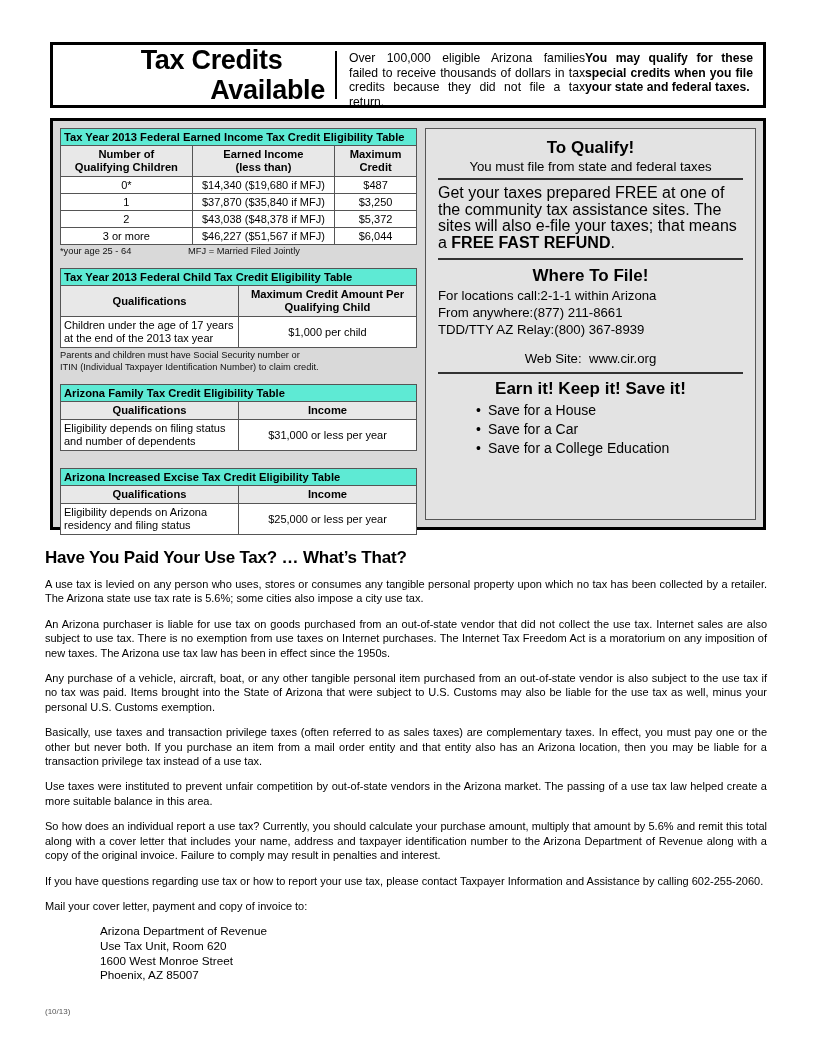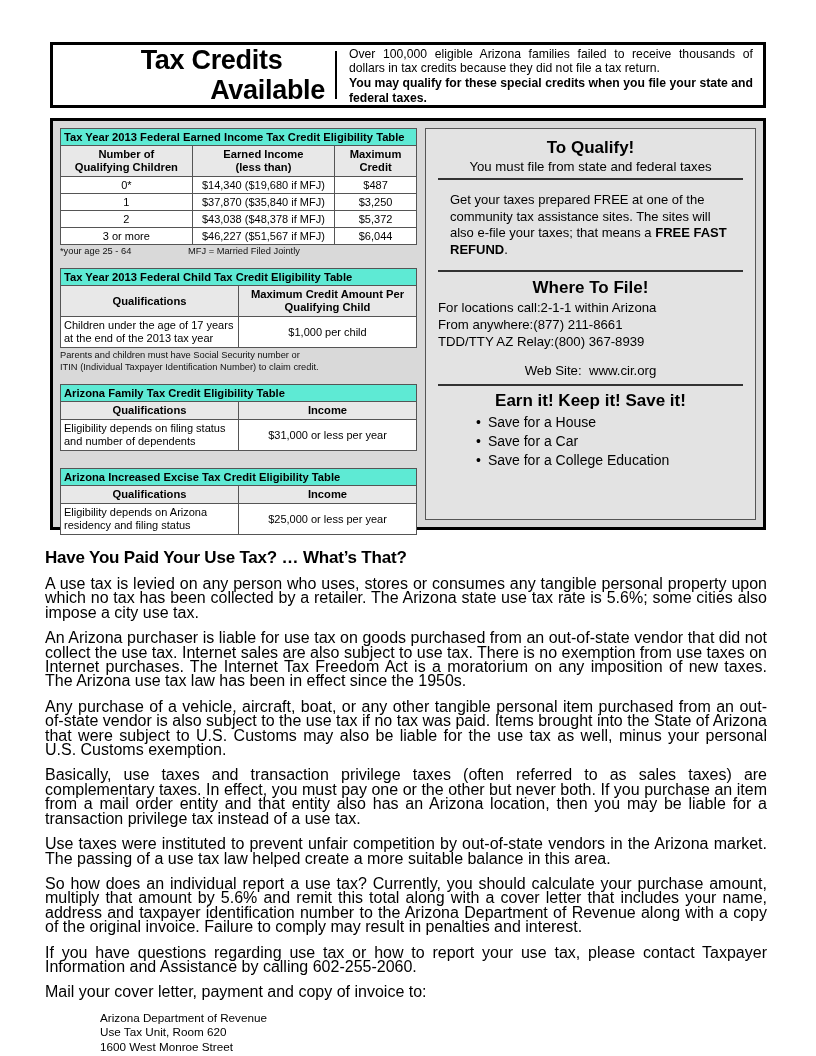--- a/index.html
+++ b/index.html
@@ -64,21 +64,21 @@
   .banner-sep {
     width: 2px;
     background: #000;
     margin: 6px 0;
   }
   .banner-text {
     flex: 1;
     padding: 6px 10px 4px 12px;
     box-sizing: border-box;
     display: flex;
-    flex-direction: column;
+    flex-direction: row;
     justify-content: center;
   }
   .banner-text .p1 {
     font-size: 12.2px;
     line-height: 14.6px;
     text-align: justify;
     margin: 0;
   }
   .banner-text .p2 {
     font-size: 12.2px;
@@ -186,23 +186,23 @@
     font-size: 13.2px;
     line-height: 16px;
     margin: 0 0 3px 0;
   }
   .rc-rule {
     height: 0;
     border-top: 2px solid #333;
     margin: 3px 2px 5px 2px;
   }
   .rc-body {
-    font-size: 13px;
+    font-size: 16px;
     line-height: 16.6px;
-    margin: 12px;
+    margin: 0;
     padding: 0 2px;
   }
   .rc-body b { font-weight: bold; }
 
   .rc-rows {
     font-size: 13.2px;
     line-height: 17px;
     padding: 0 2px;
   }
   .rc-row {
@@ -242,21 +242,21 @@
     top: 548px;
     width: 728px;
   }
   .art-h {
     font-size: 17px;
     font-weight: bold;
     margin: 0 0 9px 0;
     letter-spacing: -0.2px;
   }
   .art-p {
-    font-size: 16px;
+    font-size: 11px;
     line-height: 14.4px;
     text-align: justify;
     margin: 0 6px 11px 0;
   }
   .art-p.nojust { text-align: left; }
   .addr {
     font-size: 11.7px;
     line-height: 14.6px;
     margin: 0 0 0 55px;
   }

